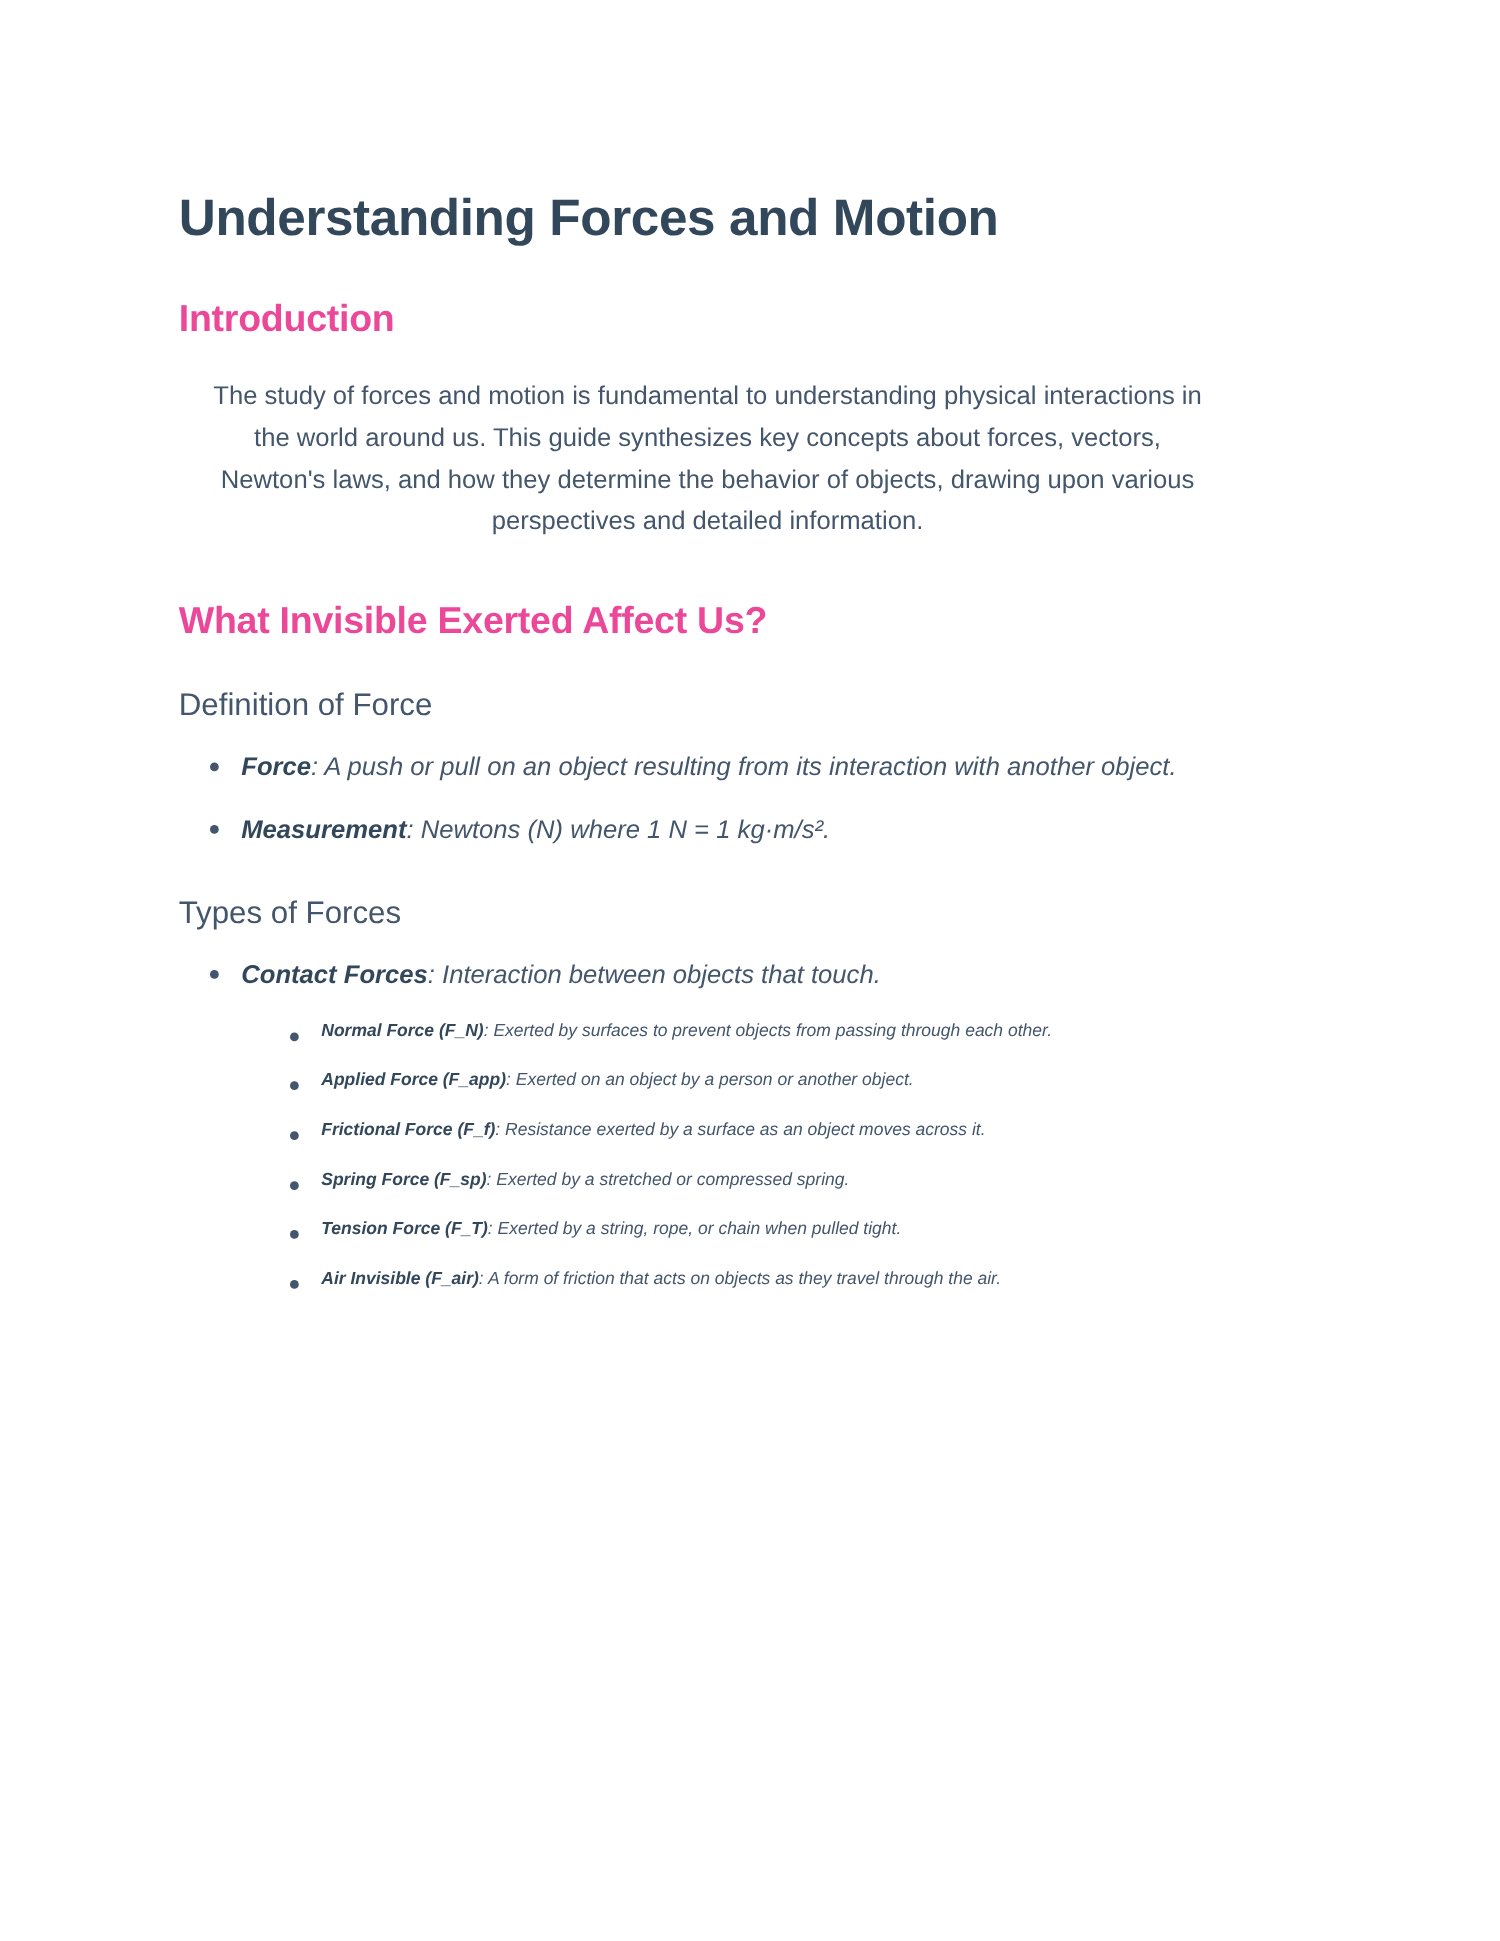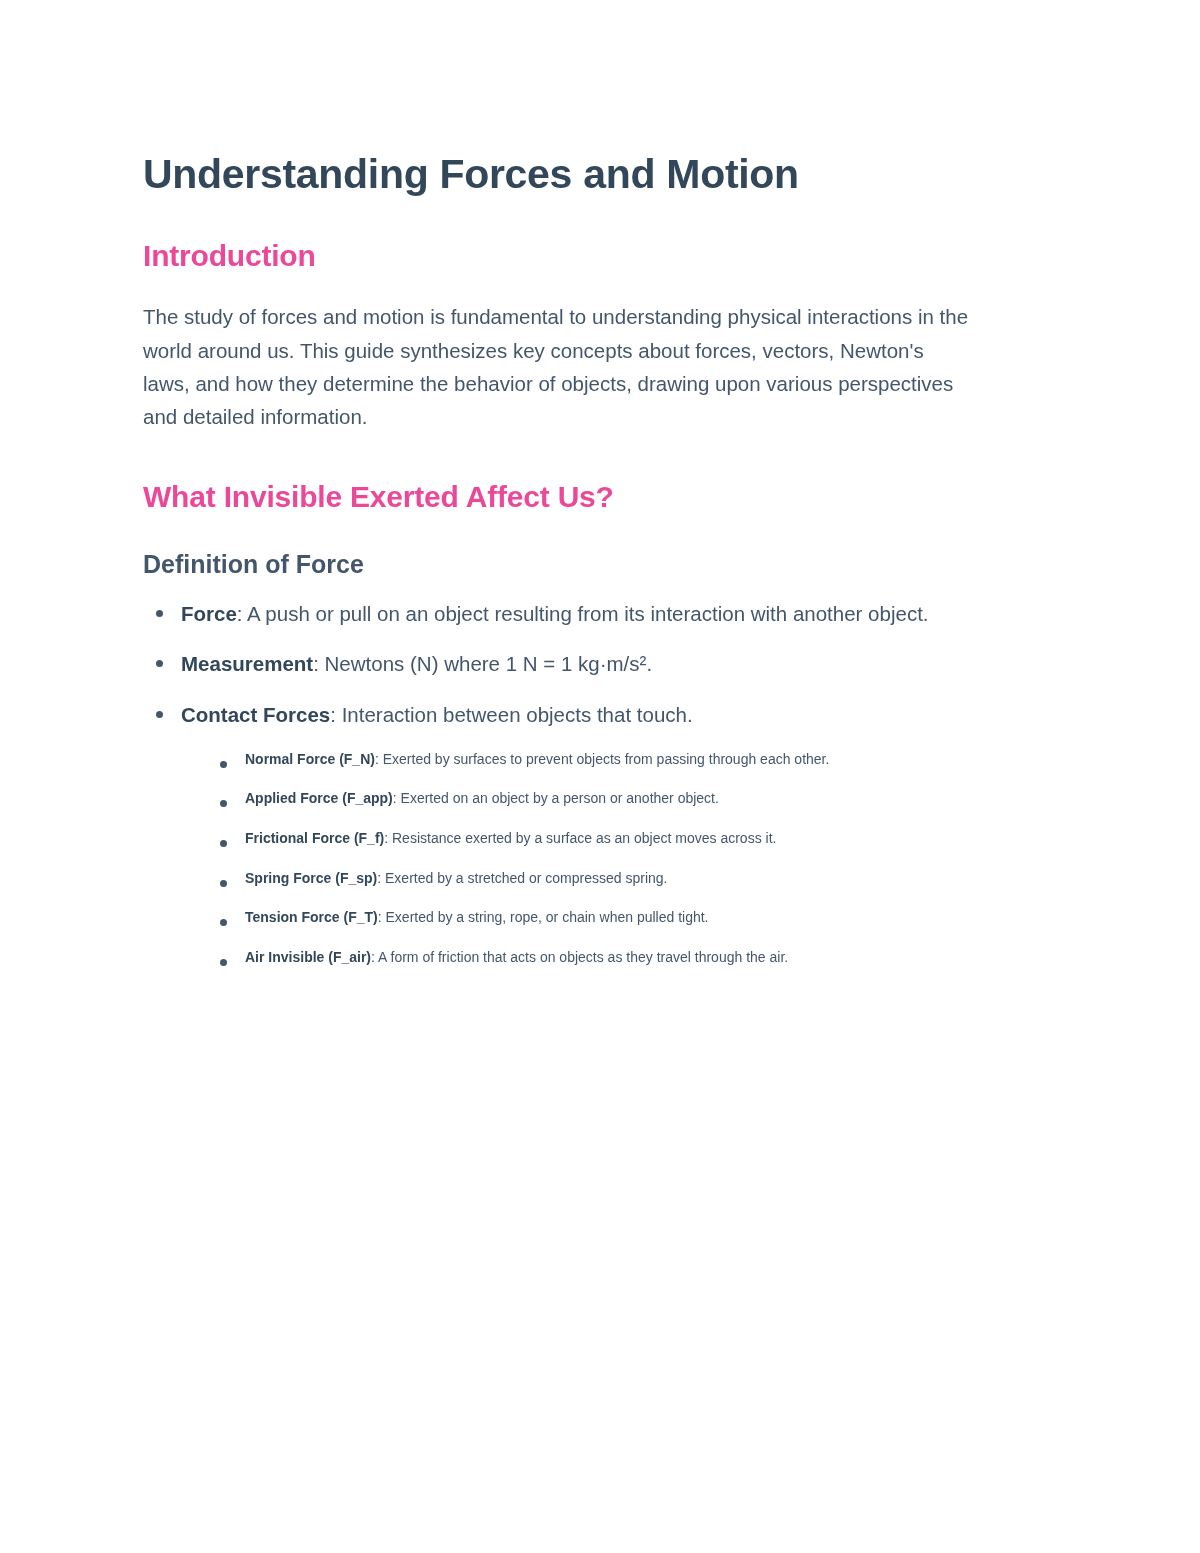--- a/index.html
+++ b/index.html
@@ -36,34 +36,36 @@
     color: #ec4899;
     margin: 0 0 26px 0;
     letter-spacing: -0.2px;
   }
   h2.section-title.tight {
     margin-top: 46px;
   }
   h3.sub-title {
     font-size: 25px;
     line-height: 1.2;
-    font-weight: 700;
+    font-weight: 400;
     color: #44566c;
     margin: 34px 0 18px 0;
   }
   p.body-text {
     font-size: 20.5px;
     line-height: 1.62;
-    margin: 0 0 18px 0;
+    margin: 0 0 18px 16px;
     color: #44566c;
+    text-align: center;
   }
   ul.list {
     list-style: none;
-    margin: 4px;
+    margin: 16px;
     padding: 0;
+    font-style: italic;
   }
   ul.list > li {
     position: relative;
     padding-left: 34px;
     margin-bottom: 17px;
     font-size: 20.5px;
     line-height: 1.62;
     color: #44566c;
   }
   ul.list > li::before {
@@ -121,20 +123,21 @@
 
   <ul class="list">
     <li>
       <span class="lbl">Force</span><span>: A push or pull on an object resulting from its interaction with another object.</span>
     </li>
     <li>
       <span class="lbl">Measurement</span><span>: Newtons (N) where 1 N = 1 kg·m/s².</span>
     </li>
   </ul>
 
+  <h3 class="sub-title">Types of Forces</h3>
 
   <ul class="list">
     <li>
       <span class="lbl">Contact Forces</span><span>: Interaction between objects that touch.</span>
 
       <ul class="sublist">
         <li>
           <span class="lbl">Normal Force (F_N)</span><span>: Exerted by surfaces to prevent objects from passing through each other.</span>
         </li>
         <li>

